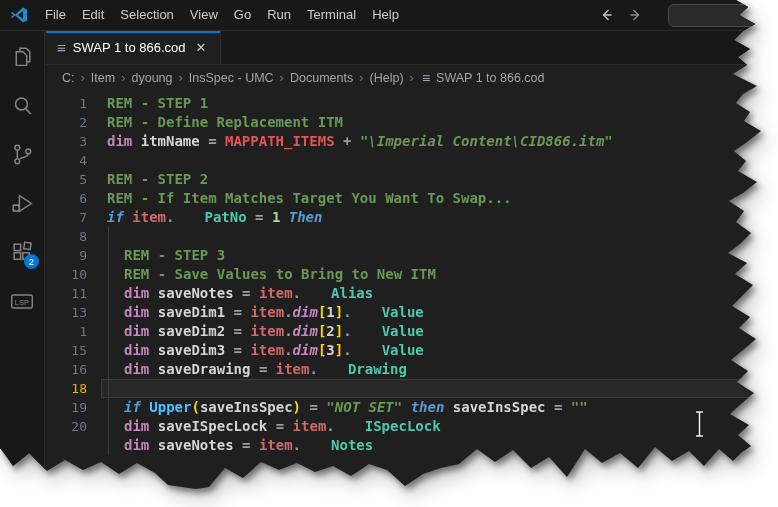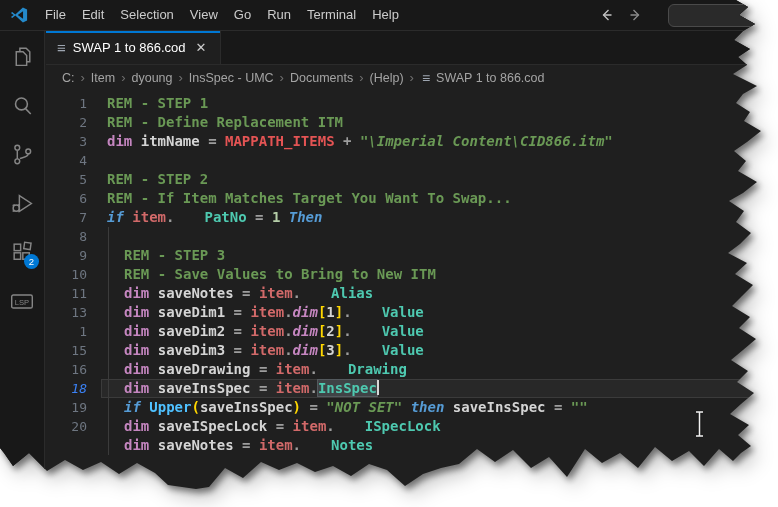--- a/index.html
+++ b/index.html
@@ -30,21 +30,21 @@
   .tab-close{color:#cccccc;font-size:13px;padding:2px 3px;border-radius:4px;}
   .breadcrumbs{height:25px;display:flex;align-items:center;padding-left:15px;font-size:12.5px;color:#a4a4a4;flex:0 0 auto;}
   .crumb{padding:0 1px;}
   .crumb-sep{color:#707070;padding:0 5px;font-size:13px;}
   .crumb-file-icon{margin:0 5px 0 3px;}
   .crumb-file-icon::before{content:"≡";color:#9da5b0;font-size:14px;}
   
   .editor{flex:1;padding-top:4px;font-family:"DejaVu Sans Mono","Liberation Mono",monospace;font-size:14px;font-weight:bold;overflow:hidden;}
   .row{display:flex;height:19px;line-height:19px;}
   .ln{flex:0 0 55px;box-sizing:border-box;padding-right:14px;text-align:right;font-size:13px;font-weight:normal;color:#6e7681;}
-  .row.cur .ln{color:#3b82f6;font-style:italic;}
+  .row.cur .ln{color:#eab308;}
   .codecell{flex:1;position:relative;white-space:pre;padding-left:6px;box-sizing:border-box;}
   .row.cur .codecell{background:rgba(255,255,255,0.045);box-shadow:inset 0 0 0 1px rgba(255,255,255,0.09);}
   .guide{position:absolute;left:7px;top:0;bottom:0;width:1px;background:#3b3b3b;}
   .lctext{display:inline-block;white-space:pre;}
   .ind1{padding-left:17px;}
   .tk-cm{color:var(--comment);}
   .tk-kw{color:var(--keyword);font-style:italic;}
   .tk-dm{color:var(--keyword2);}
   .tk-id{color:var(--text);}
   .tk-ob{color:var(--object);}
@@ -221,21 +221,21 @@
             <div class="row">
               <div class="ln">15</div>
               <div class="codecell"><span class="guide"></span><span class="lctext ind1"><span class="tk-dm">dim </span><span class="tk-id">saveDim3 </span><span class="tk-op">= </span><span class="tk-ob">item</span><span class="tk-op">.</span><span class="tk-pi">dim</span><span class="tk-br">[</span><span class="tk-nb">3</span><span class="tk-br">]</span><span class="tk-op">.</span><span class="tk-pr">Value</span></span></div>
             </div>
             <div class="row">
               <div class="ln">16</div>
               <div class="codecell"><span class="guide"></span><span class="lctext ind1"><span class="tk-dm">dim </span><span class="tk-id">saveDrawing </span><span class="tk-op">= </span><span class="tk-ob">item</span><span class="tk-op">.</span><span class="tk-pr">Drawing</span></span></div>
             </div>
             <div class="row cur">
               <div class="ln">18</div>
-              <div class="codecell"><span class="guide"></span><span class="lctext ind1"><span class="tk-dm">dim </span><span class="tk-id">saveInsSpec </span><span class="tk-op">= </span><span class="tk-ob">item</span><span class="tk-op">.</span><span class="tk-sel">InsSpec</span><span class="caret"></span></span></div>
+              <div class="codecell"><span class="guide"></span></div>
             </div>
             <div class="row">
               <div class="ln">19</div>
               <div class="codecell"><span class="guide"></span><span class="lctext ind1"><span class="tk-kw">if </span><span class="tk-fn">Upper</span><span class="tk-br">(</span><span class="tk-id">saveInsSpec</span><span class="tk-br">)</span><span class="tk-op"> = </span><span class="tk-st">"NOT SET" </span><span class="tk-kw">then </span><span class="tk-id">saveInsSpec </span><span class="tk-op">= </span><span class="tk-st">""</span></span></div>
             </div>
             <div class="row">
               <div class="ln">20</div>
               <div class="codecell"><span class="guide"></span><span class="lctext ind1"><span class="tk-dm">dim </span><span class="tk-id">saveISpecLock </span><span class="tk-op">= </span><span class="tk-ob">item</span><span class="tk-op">.</span><span class="tk-pr">ISpecLock</span></span></div>
             </div>
             <div class="row">

